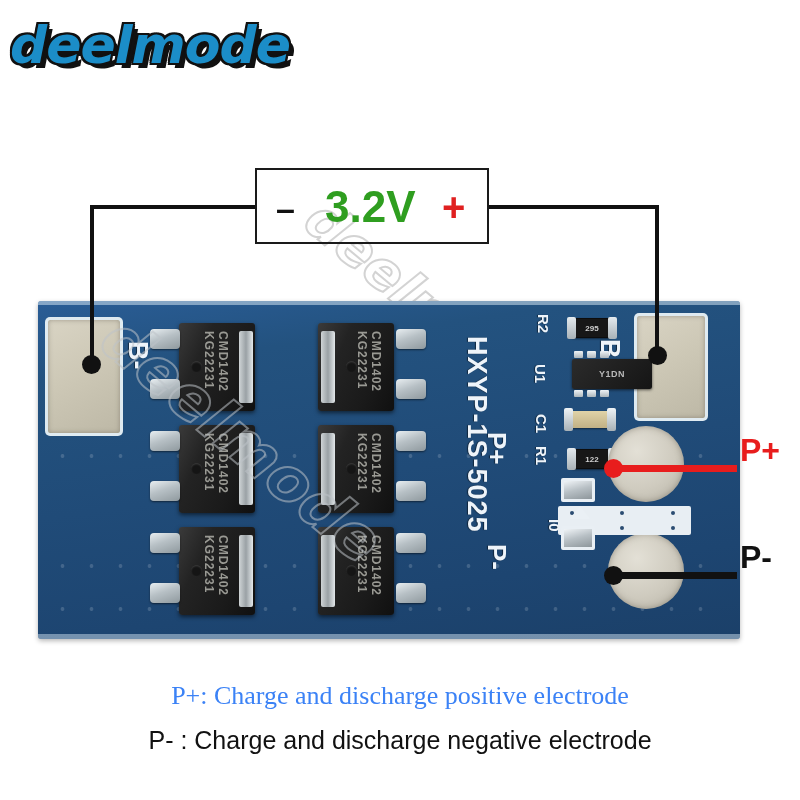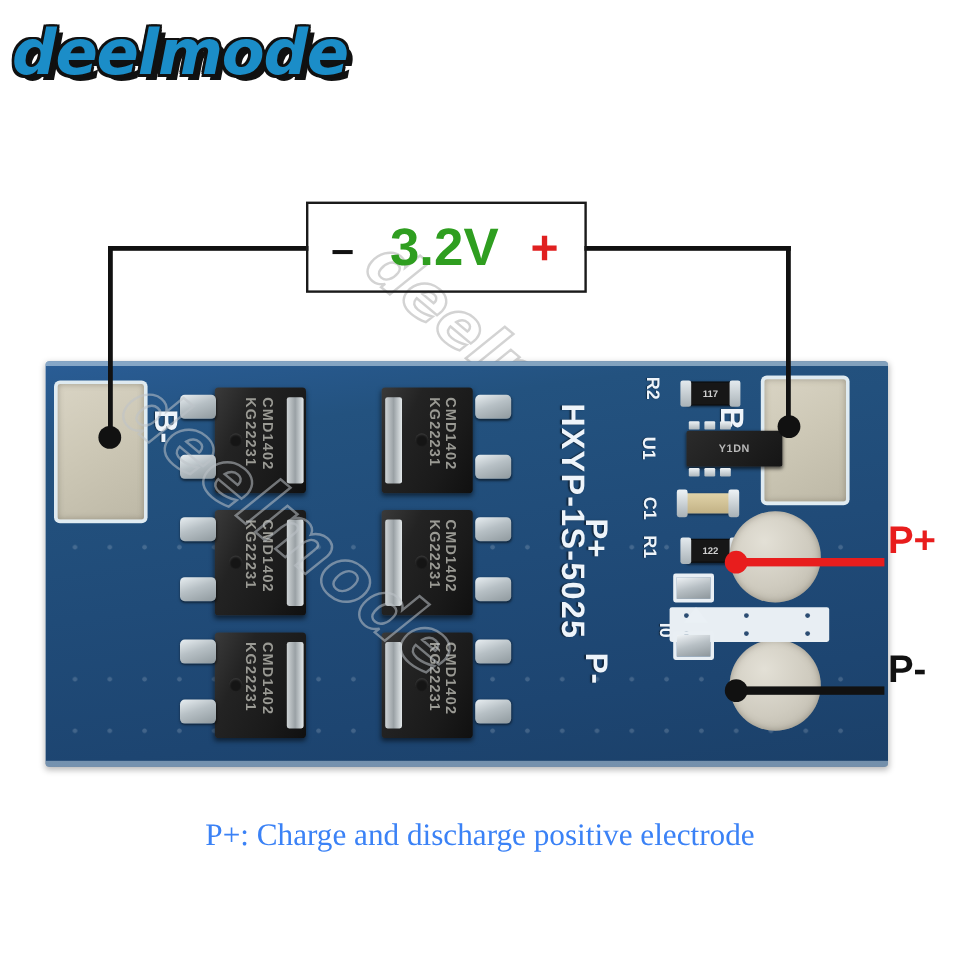--- a/index.html
+++ b/index.html
@@ -349,21 +349,21 @@
     <div class="fet" style="left:280px;top:226px;">
       <div class="fet-tab" style="left:3px;top:8px;"></div>
       <div class="dimple" style="left:28px;top:38px;"></div>
       <div class="mark rot90" style="left:64px;top:8px;">CMD1402</div>
       <div class="mark rot90" style="left:50px;top:8px;">KG22231</div>
     </div>
     <div class="lead" style="left:358px;top:232px;"></div>
     <div class="lead" style="left:358px;top:282px;"></div>
 
     <div class="smd" style="left:534px;top:17px;width:38px;height:18px;">
-      <div class="code">117</div>
+      <div class="code">295</div>
     </div>
 
     <div id="ic-u1">
       <div class="iclabel">Y1DN</div>
     </div>
     <div class="icpin" style="left:536px;top:50px;"></div>
     <div class="icpin" style="left:549px;top:50px;"></div>
     <div class="icpin" style="left:562px;top:50px;"></div>
     <div class="icpin" style="left:536px;top:89px;"></div>
     <div class="icpin" style="left:549px;top:89px;"></div>
@@ -398,15 +398,16 @@
   <div class="callout-line" id="cl-pplus"></div>
   <div class="callout-dot" id="cd-pplus"></div>
   <div class="callout-label" id="label-pplus">P+</div>
 
   <div class="callout-line" id="cl-pminus"></div>
   <div class="callout-dot" id="cd-pminus"></div>
   <div class="callout-label" id="label-pminus">P-</div>
 
   <div id="captions">
     <div id="caption-pplus">P+: Charge and discharge positive electrode</div>
+    <div id="caption-pminus">P- : Charge and discharge negative electrode</div>
   </div>
 
 </div>
 
 </body></html>

